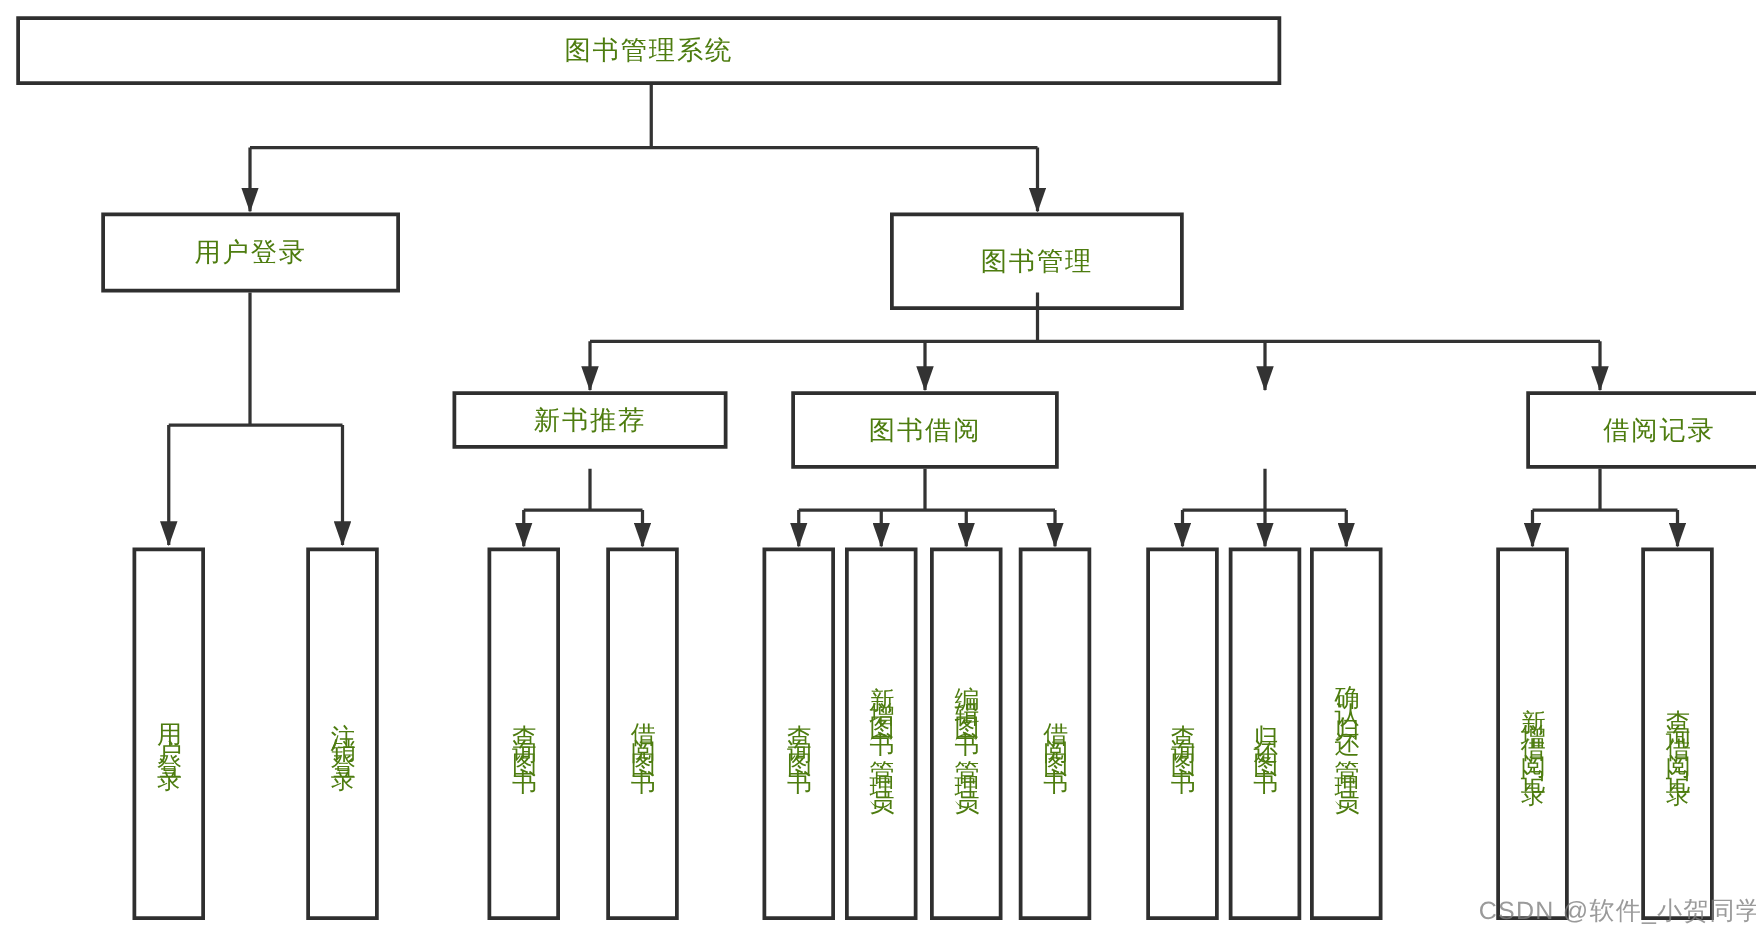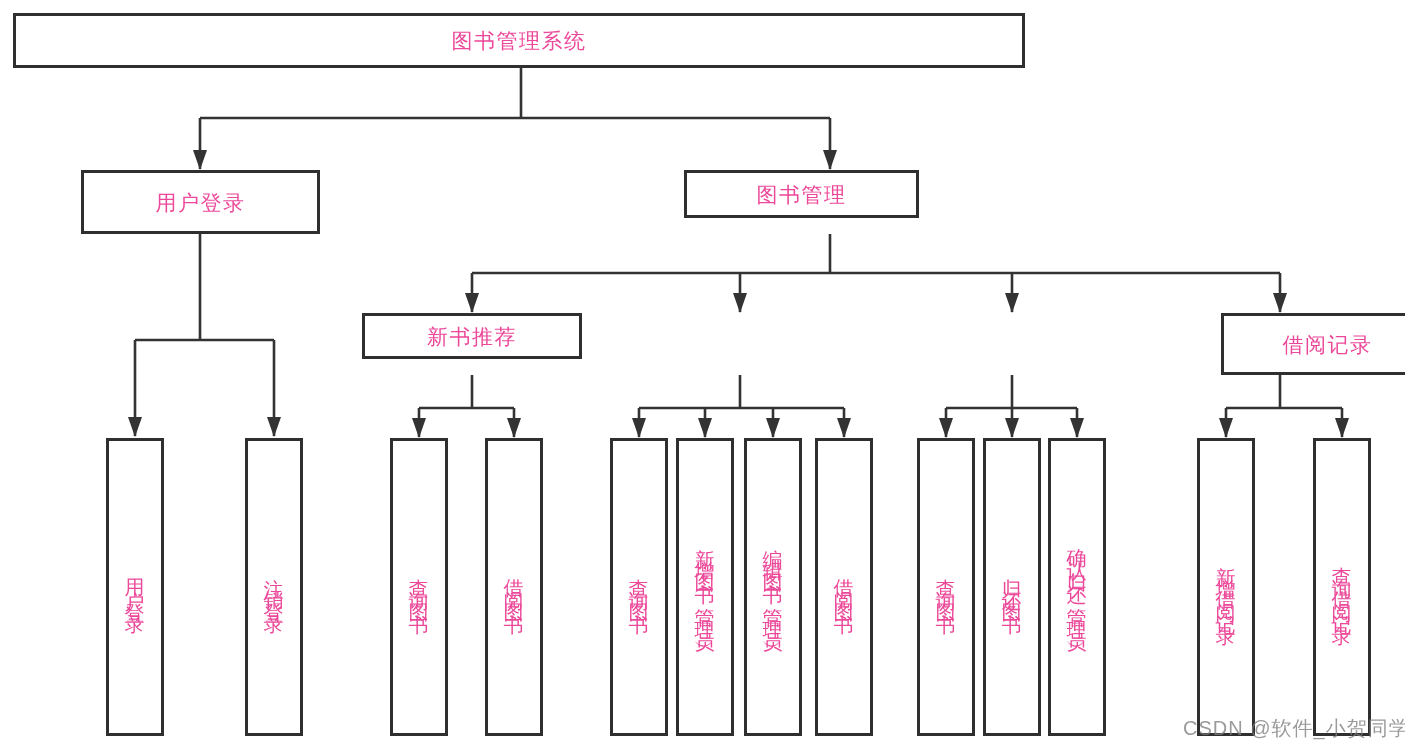--- a/index.html
+++ b/index.html
@@ -4,21 +4,21 @@
 <style>
   html,body{margin:0;padding:0;background:#ffffff;}
   body{width:1405px;height:747px;font-family:"Liberation Sans","DejaVu Sans",sans-serif;}
   .canvas{position:relative;width:1405px;height:747px;background:#ffffff;overflow:hidden;}
 
   .node{
     position:absolute;
     box-sizing:border-box;
     background:#ffffff;
     border:3px solid #2f2f2f;
-    color:#ec4899;
+    color:#4d7c0f;
     display:flex;
     align-items:center;
     justify-content:center;
     z-index:10;
     line-height:1;
   }
   .hnode{font-size:21px;letter-spacing:1.5px;}
   .leaf{
     top:438px;width:58px;height:298px;
     writing-mode:vertical-rl;
@@ -36,23 +36,24 @@
   }
 </style>
 </head>
 <body>
 
 <div class="canvas">
 
   <div class="node hnode" style="left:13px;top:13px;width:1012px;height:55px">图书管理系统</div>
 
   <div class="node hnode" style="left:81px;top:170px;width:239px;height:64px">用户登录</div>
-  <div class="node hnode" style="left:684px;top:170px;width:235px;height:48px">图书管理</div>
+  <div class="node hnode" style="left:712px;top:170px;width:235px;height:78px">图书管理</div>
 
   <div class="node hnode" style="left:362px;top:313px;width:220px;height:46px">新书推荐</div>
+  <div class="node hnode" style="left:633px;top:313px;width:214px;height:62px">图书借阅</div>
   <div class="node hnode" style="left:1221px;top:313px;width:213px;height:62px">借阅记录</div>
 
   <div class="node leaf" style="left:106px">用户登录</div>
   <div class="node leaf" style="left:245px">注销登录</div>
 
   <div class="node leaf" style="left:390px">查询图书</div>
   <div class="node leaf" style="left:485px">借阅图书</div>
 
   <div class="node leaf" style="left:610px">查询图书</div>
   <div class="node leaf" style="left:676px">新增图书（管理员）</div>

